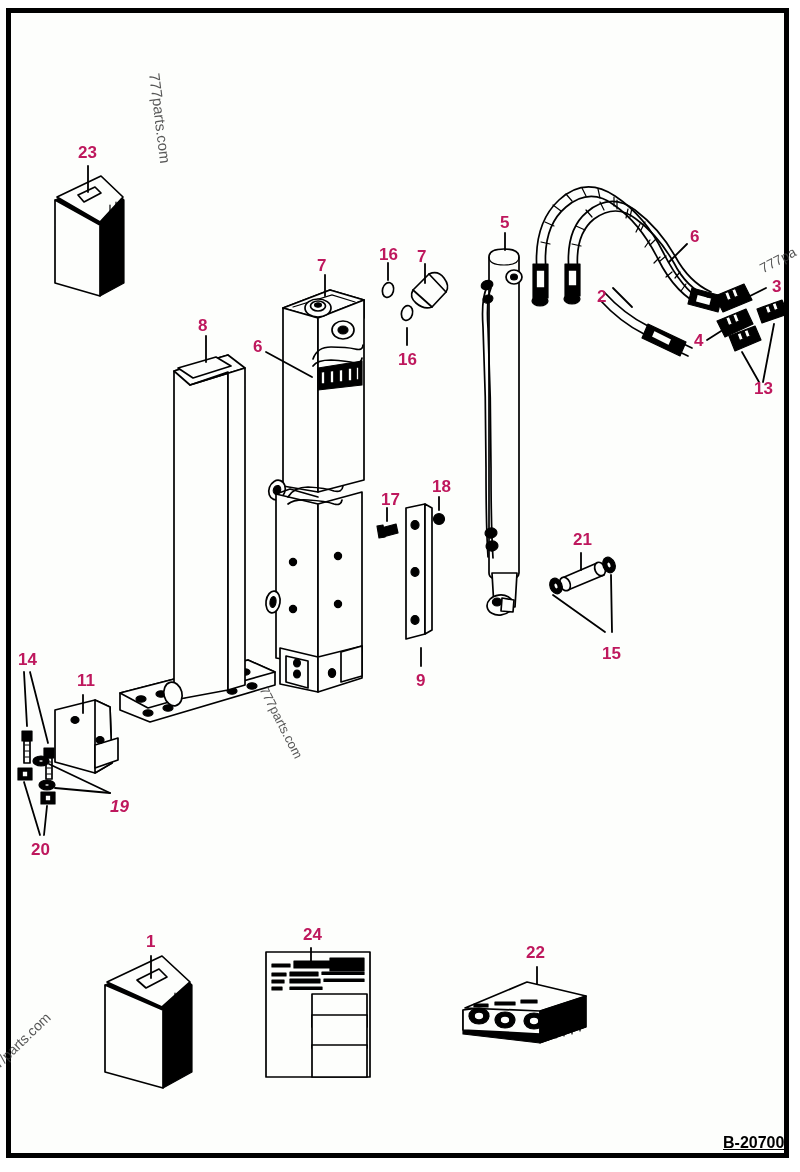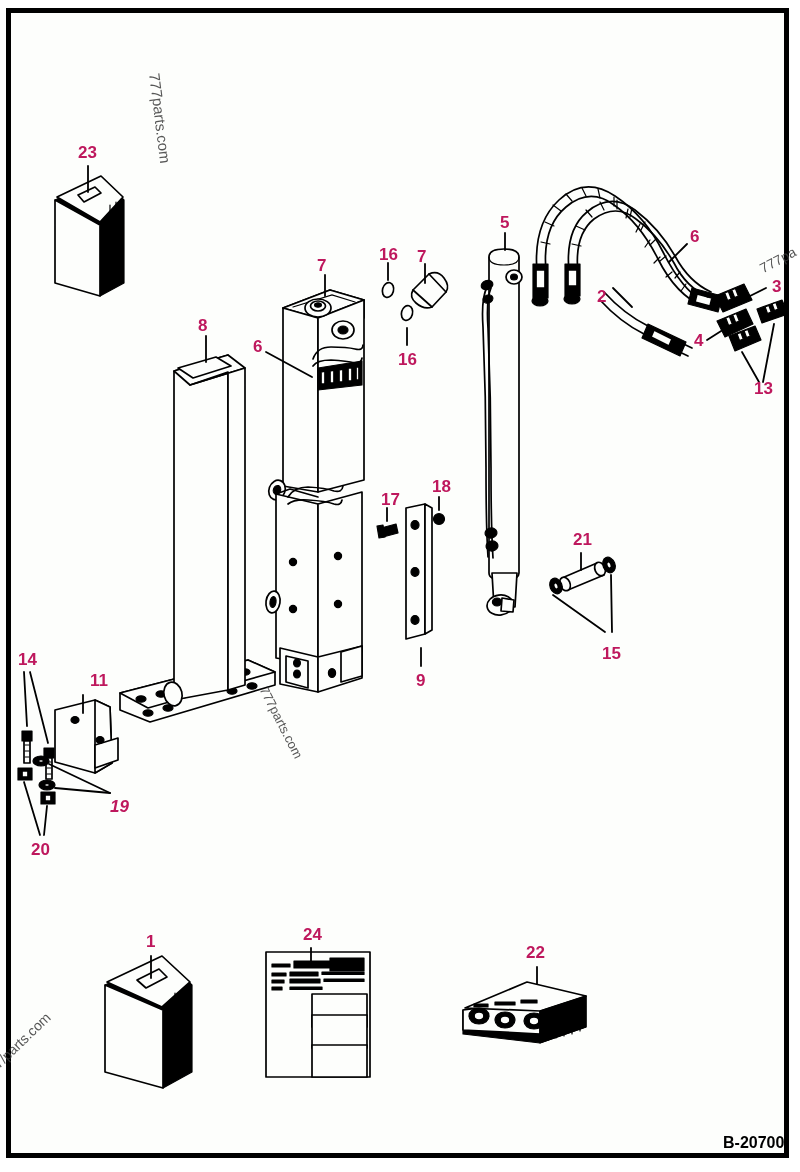--- a/index.html
+++ b/index.html
@@ -29,20 +29,21 @@
     white-space:nowrap;
     line-height:1;
   }
   .drawno{
     position:absolute;
     font-family:"Liberation Sans",sans-serif;
     font-weight:bold;
     font-size:16px;
     color:#000;
     white-space:nowrap;
+    text-decoration:underline;
   }
   .wm{
     position:absolute;
     font-family:"Liberation Sans",sans-serif;
     font-size:15px;
     color:#3a3a3a;
     white-space:nowrap;
     opacity:.85;
   }
   .wm.w1{left:163px;top:72px;transform:rotate(83deg);transform-origin:0 0;}
@@ -434,21 +435,21 @@
   <div class="lbl" style="left:694px;top:332px;">4</div>
   <div class="lbl" style="left:754px;top:380px;text-align:center;">13</div>
   <div class="lbl" style="left:198px;top:317px;">8</div>
   <div class="lbl" style="left:253px;top:338px;">6</div>
   <div class="lbl" style="left:381px;top:491px;">17</div>
   <div class="lbl" style="left:432px;top:478px;">18</div>
   <div class="lbl" style="left:416px;top:672px;">9</div>
   <div class="lbl" style="left:573px;top:531px;">21</div>
   <div class="lbl" style="left:602px;top:633px;margin-top:12px;">15</div>
   <div class="lbl" style="left:18px;top:651px;">14</div>
-  <div class="lbl" style="left:90px;top:672px;text-align:right;">11</div>
+  <div class="lbl" style="left:77px;top:672px;text-align:right;">11</div>
   <div class="lbl" style="left:110px;top:798px;font-style:italic;">19</div>
   <div class="lbl" style="left:31px;top:841px;">20</div>
   <div class="lbl" style="left:146px;top:933px;">1</div>
   <div class="lbl" style="left:303px;top:926px;">24</div>
   <div class="lbl" style="left:526px;top:944px;">22</div>
 
   <div class="wm w1">777parts.com</div>
   <div class="wm w2">777pa</div>
   <div class="wm w3">777parts.com</div>
   <div class="wm w4">7/parts.com</div>

